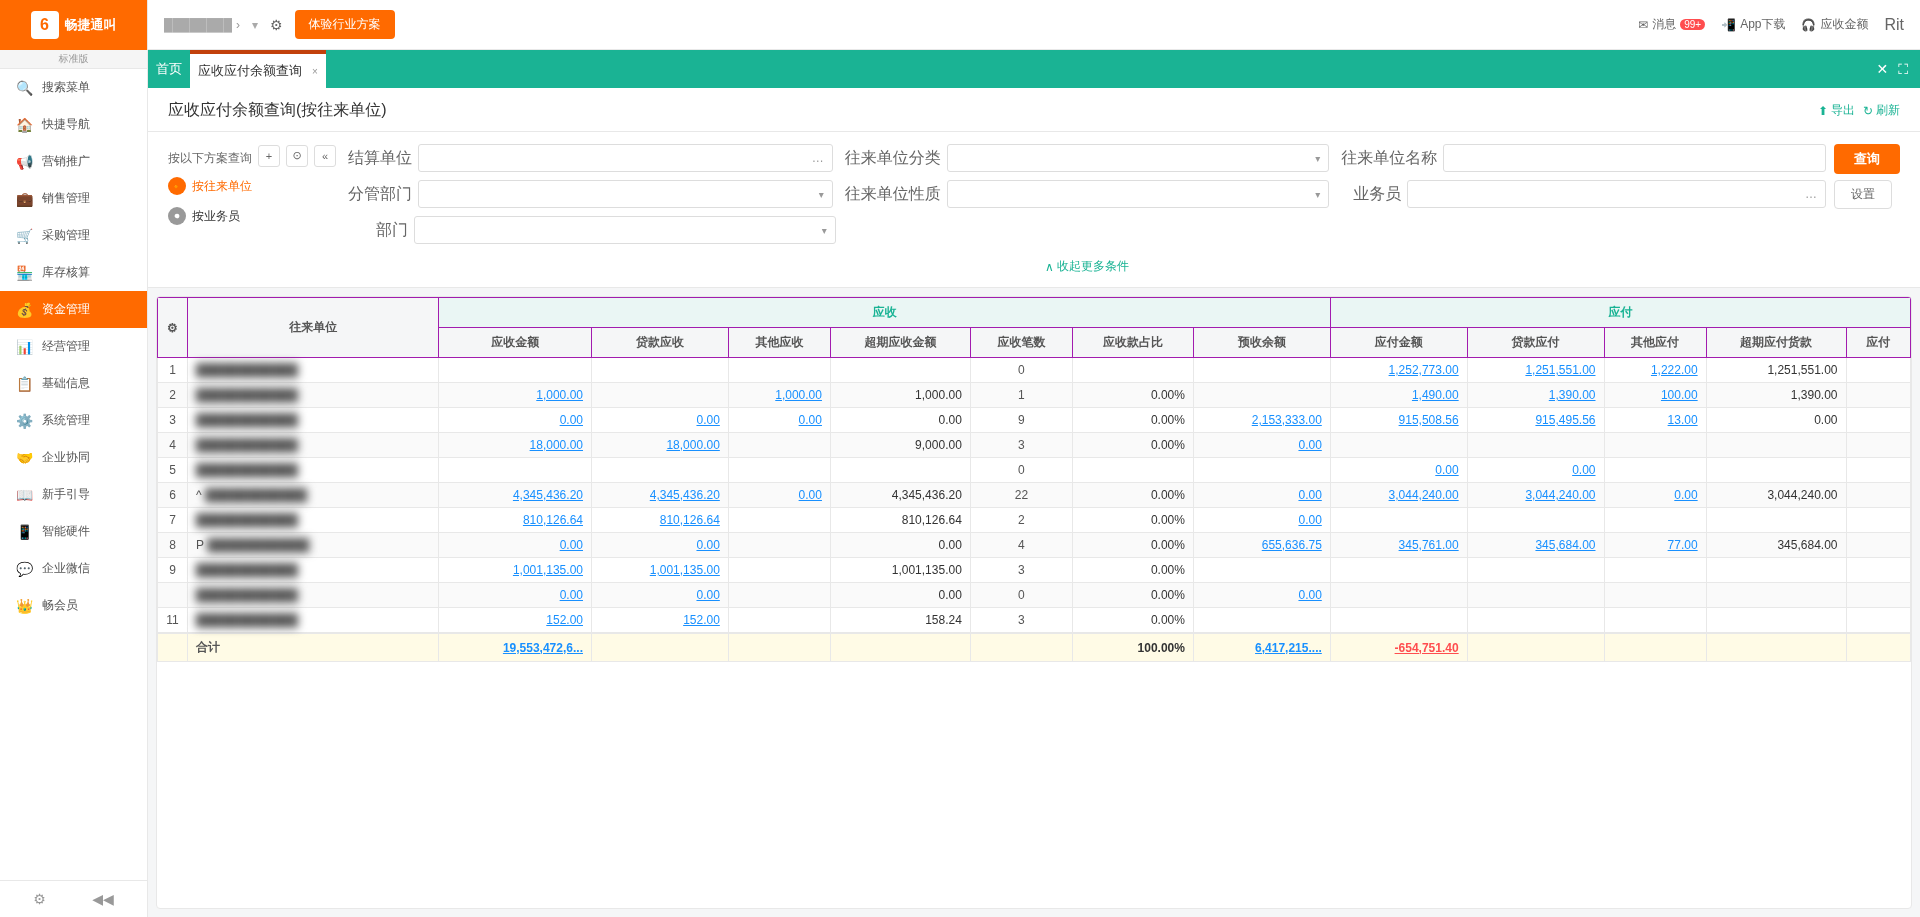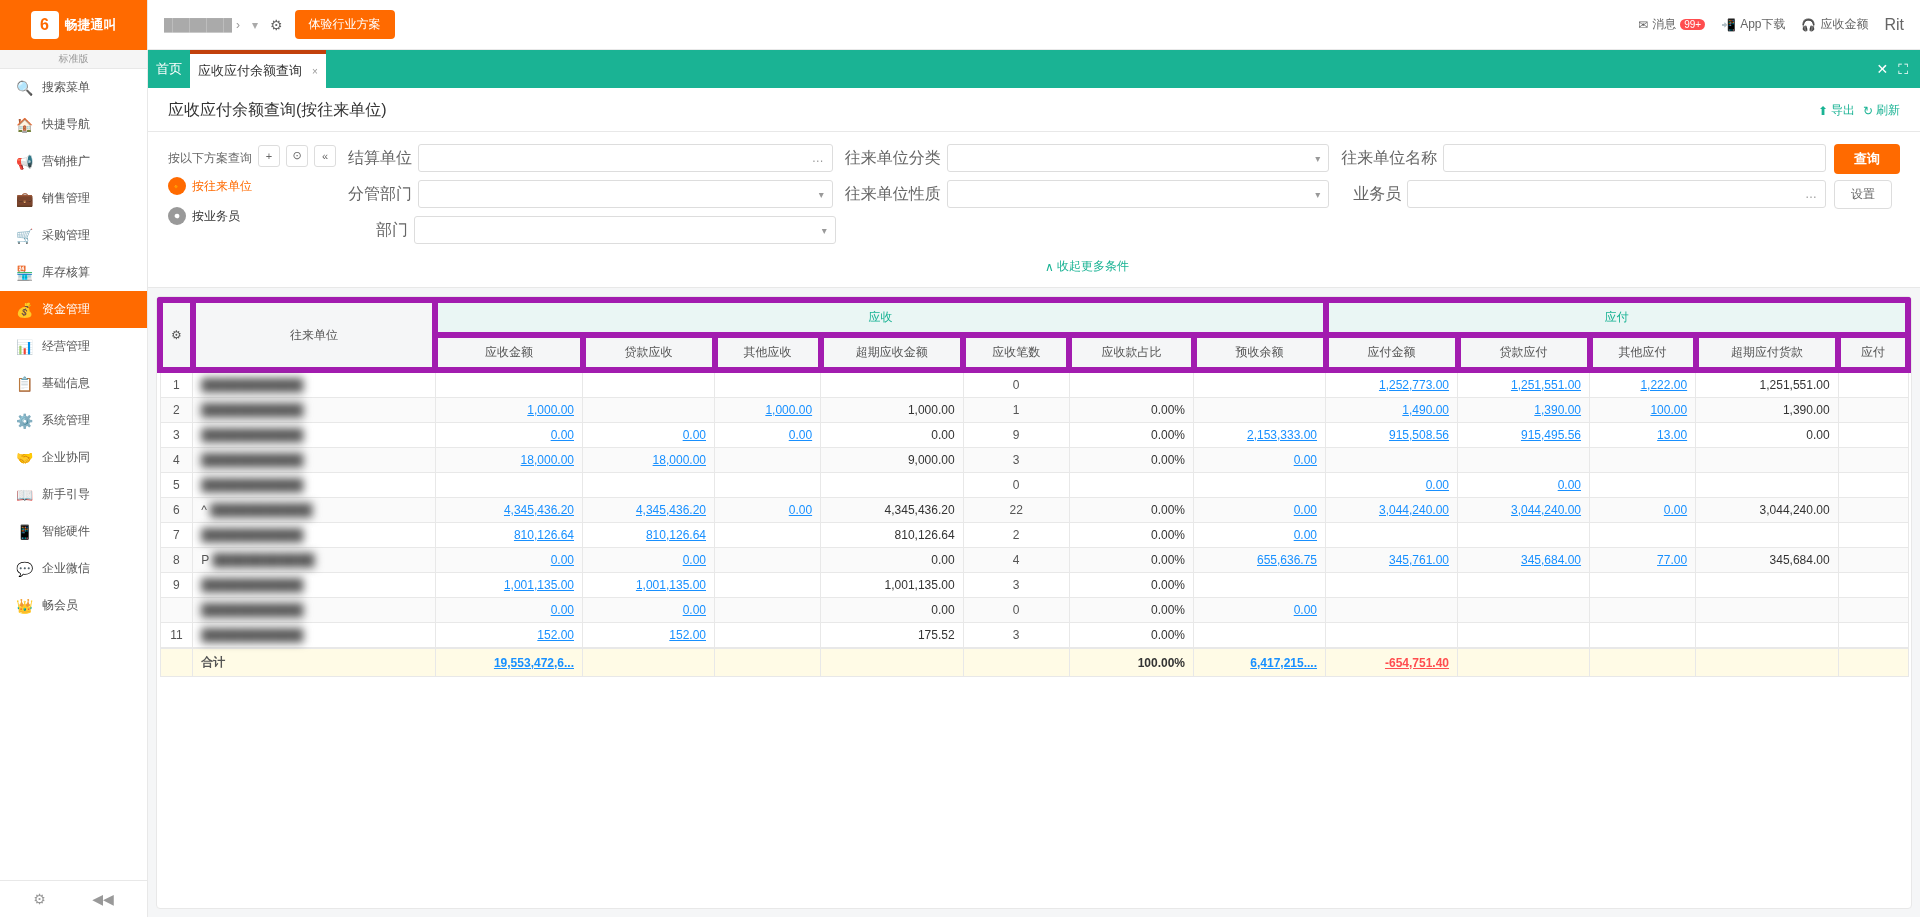--- a/index.html
+++ b/index.html
@@ -75,21 +75,21 @@
     .filter-input .chevron { color: #999; font-size: 10px; }
     .filter-collapse { color: #1ab394; cursor: pointer; font-size: 12px; display: flex; align-items: center; gap: 3px; margin-top: 6px; }
     
     .query-btn { background: #ff6a00; color: white; border: none; padding: 6px 20px; border-radius: 4px; cursor: pointer; font-size: 13px; font-weight: bold; }
     .setting-btn { background: white; color: #666; border: 1px solid #ddd; padding: 5px 16px; border-radius: 4px; cursor: pointer; font-size: 12px; }
     .filter-buttons { display: flex; flex-direction: column; gap: 6px; align-items: flex-start; }
     
     
     .table-container { flex: 1; overflow: auto; background: white; margin: 8px; border: 1px solid #e8e8e8; border-radius: 4px; }
     .data-table { width: 100%; border-collapse: collapse; font-size: 12px; }
-    .data-table th { background: #f5f6f7; border: 6px solid #a21caf; padding: 6px 8px; text-align: center; color: #555; font-weight: normal; white-space: nowrap; }
+    .data-table th { background: #f5f6f7; border: 1px solid #a21caf; padding: 6px 8px; text-align: center; color: #555; font-weight: bold; white-space: nowrap; }
     .data-table th.group-header { background: #eaf6f4; color: #1ab394; }
     .data-table td { border: 1px solid #e8e8e8; padding: 5px 8px; text-align: right; color: #333; white-space: nowrap; }
     .data-table td.name-col { text-align: left; color: #555; }
     .data-table td.num-col { text-align: center; color: #555; }
     .data-table tr:nth-child(even) td { background: #fafafa; }
     .data-table .link { color: #1890ff; text-decoration: underline; cursor: pointer; }
     .data-table .footer-row td { background: #fffbe6; font-weight: bold; border-top: 2px solid #e8e8e8; }
     .data-table .footer-row td.name-col { text-align: left; }
     .settings-col { width: 30px; text-align: center; }
     
@@ -525,21 +525,21 @@
     <td class=""></td>
     <td></td>
     <td></td>
   </tr>
               <tr>
     <td class="num-col">11</td>
     <td class="name-col"> <span class="blurred">████████████</span></td>
     <td class="link">152.00</td>
     <td class="link">152.00</td>
     <td class=""></td>
-    <td>175.52</td>
+    <td>158.24</td>
     <td class="num-col">3</td>
     <td>0.00%</td>
     <td class=""></td>
     <td class=""></td>
     <td class=""></td>
     <td class=""></td>
     <td></td>
     <td></td>
   </tr>
             </tbody>

